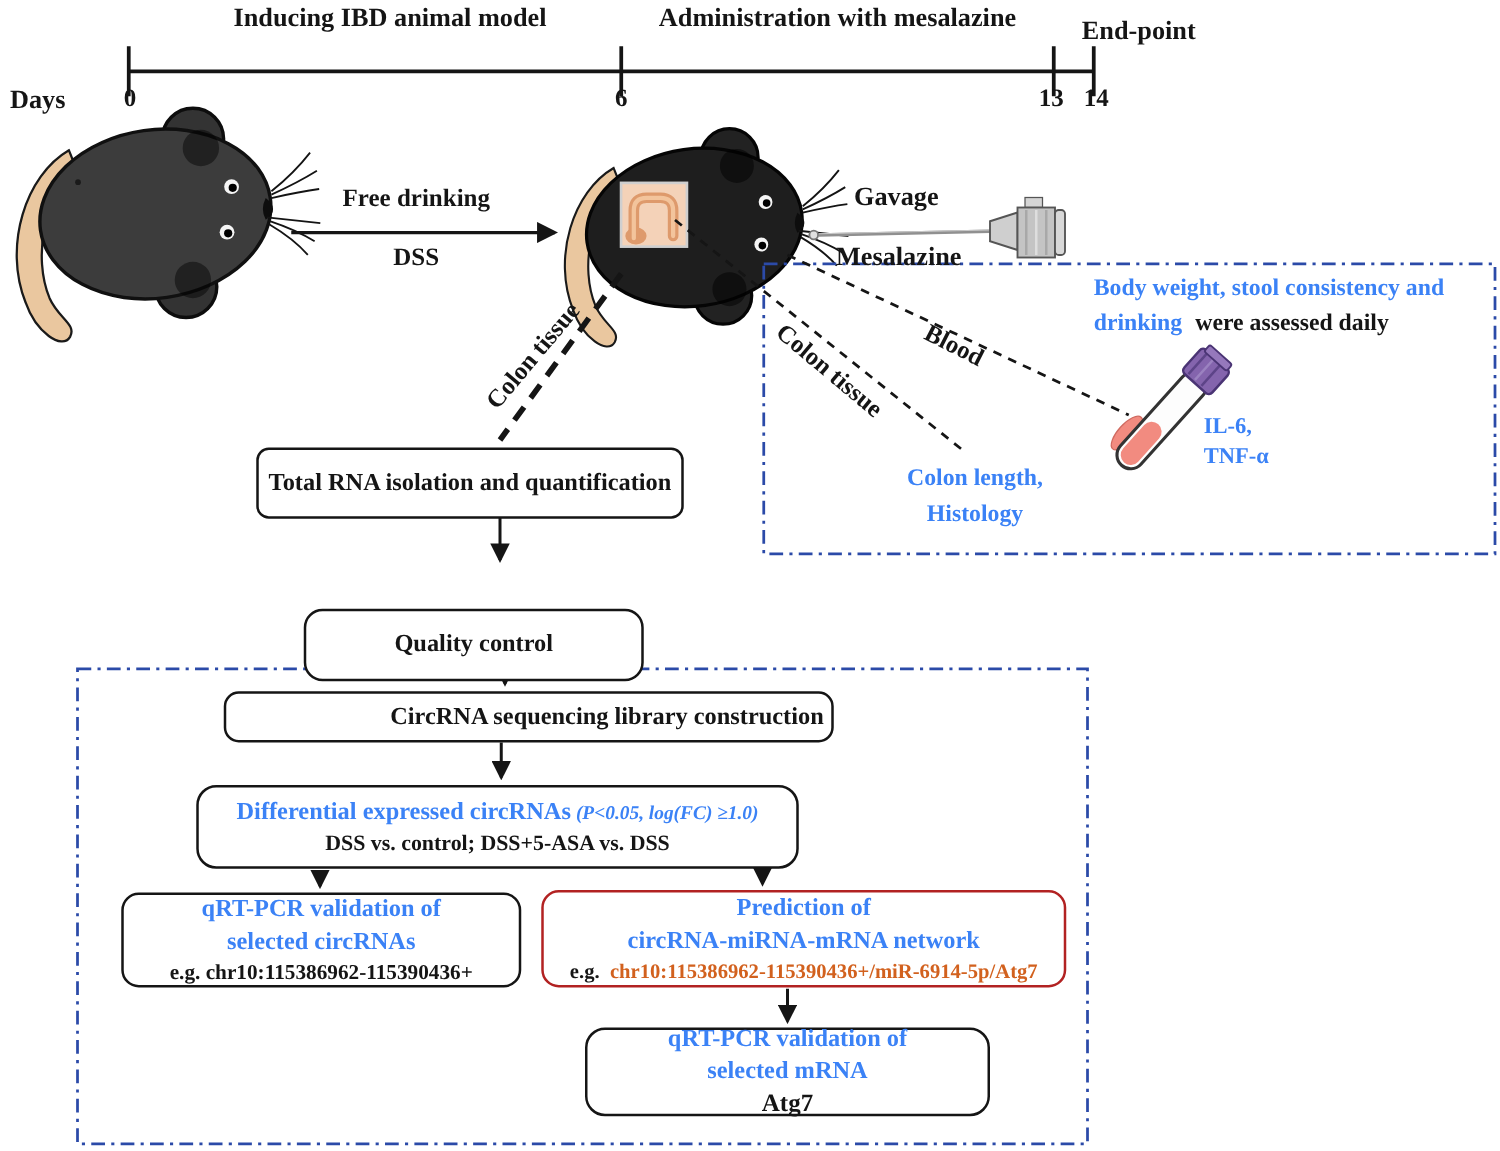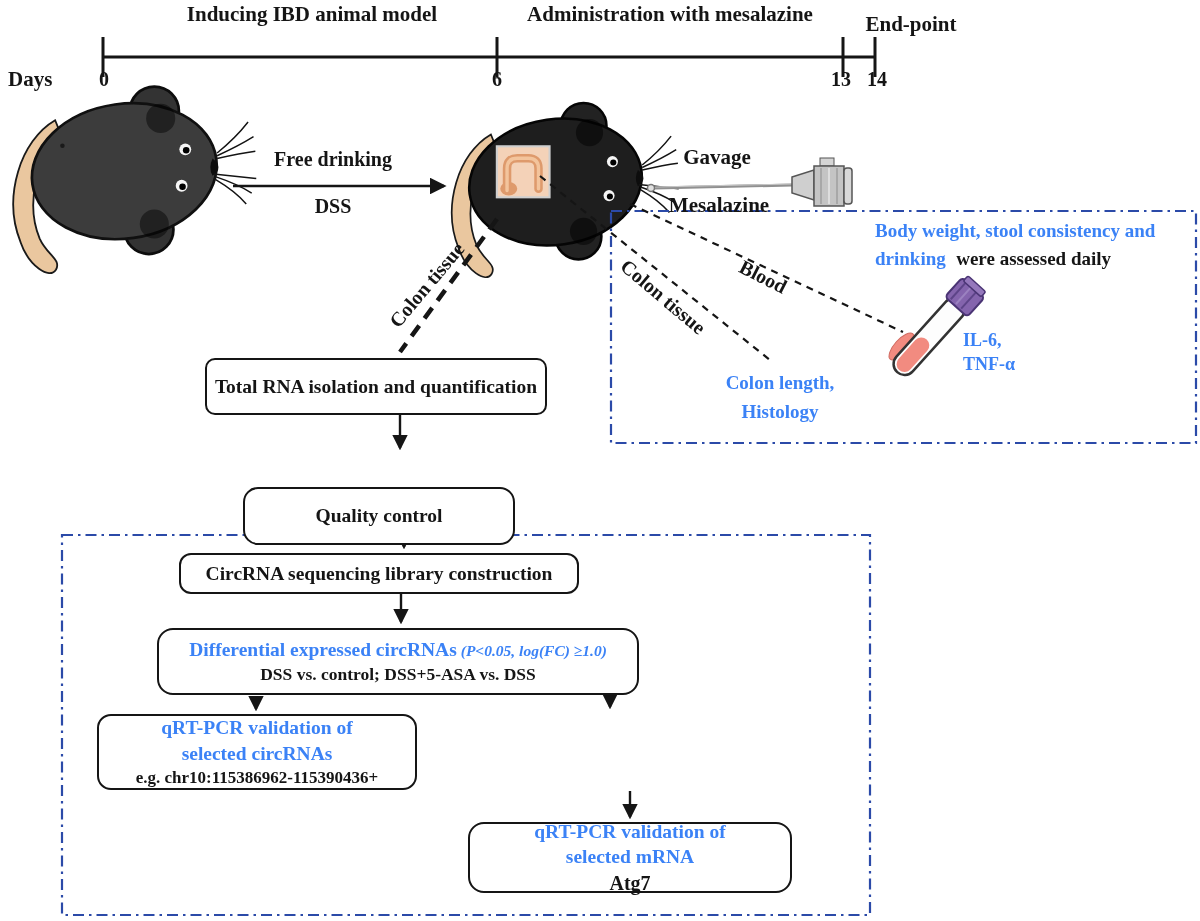--- a/index.html
+++ b/index.html
@@ -174,38 +174,46 @@
   </div>
 
   <div class="fbox" style="left:205px;top:358px;width:342px;height:57px;border-radius:10px;">
     <span class="t195">Total RNA isolation and quantification</span>
   </div>
 
   <div class="fbox" style="left:243px;top:455px;width:272px;height:58px;border-radius:15px;margin-top:32px;">
     <span class="t195">Quality control</span>
   </div>
 
-  <div class="fbox" style="left:179px;top:553px;width:400px;height:41px;border-radius:12px;">
+  <div class="fbox" style="left:179px;top:553px;width:488px;height:41px;border-radius:12px;align-items:flex-end;">
     <span class="t195">CircRNA sequencing library construction</span>
   </div>
 
   <div class="fbox" style="left:157px;top:628px;width:482px;height:67px;border-radius:16px;">
     <span>
       <span class="red" style="font-size:19.5px;">Differential expressed circRNAs</span>
       <span class="red" style="font-size:15.5px;font-style:italic;">(P&lt;0.05, log(FC) ≥1.0)</span>
     </span>
     <span class="sub">DSS vs. control; DSS+5-ASA vs. DSS</span>
   </div>
 
   <div class="fbox" style="left:97px;top:714px;width:320px;height:76px;border-radius:14px;">
     <span class="red t195">qRT-PCR validation of</span>
     <span class="red t195">selected circRNAs</span>
     <span class="sub" style="font-size:17px;">e.g. chr10:115386962-115390436+</span>
   </div>
 
+  <div class="fbox" style="left:433px;top:712px;width:420px;height:78px;border-radius:14px;border-color:#B22222;">
+    <span class="red t195">Prediction of</span>
+    <span class="red t195">circRNA-miRNA-mRNA network</span>
+    <span style="font-size:16.5px;">
+      <span>e.g.</span>
+      <span class="orange" style="margin-left:0.25em;">chr10:115386962-115390436+/miR-6914-5p/Atg7</span>
+    </span>
+  </div>
 
   <div class="fbox" style="left:468px;top:822px;width:324px;height:71px;border-radius:16px;">
     <span class="red t195">qRT-PCR validation of</span>
     <span class="red t195">selected mRNA</span>
     <span class="sub" style="font-size:20px;">Atg7</span>
   </div>
 
 </div>
 
 </body></html>

